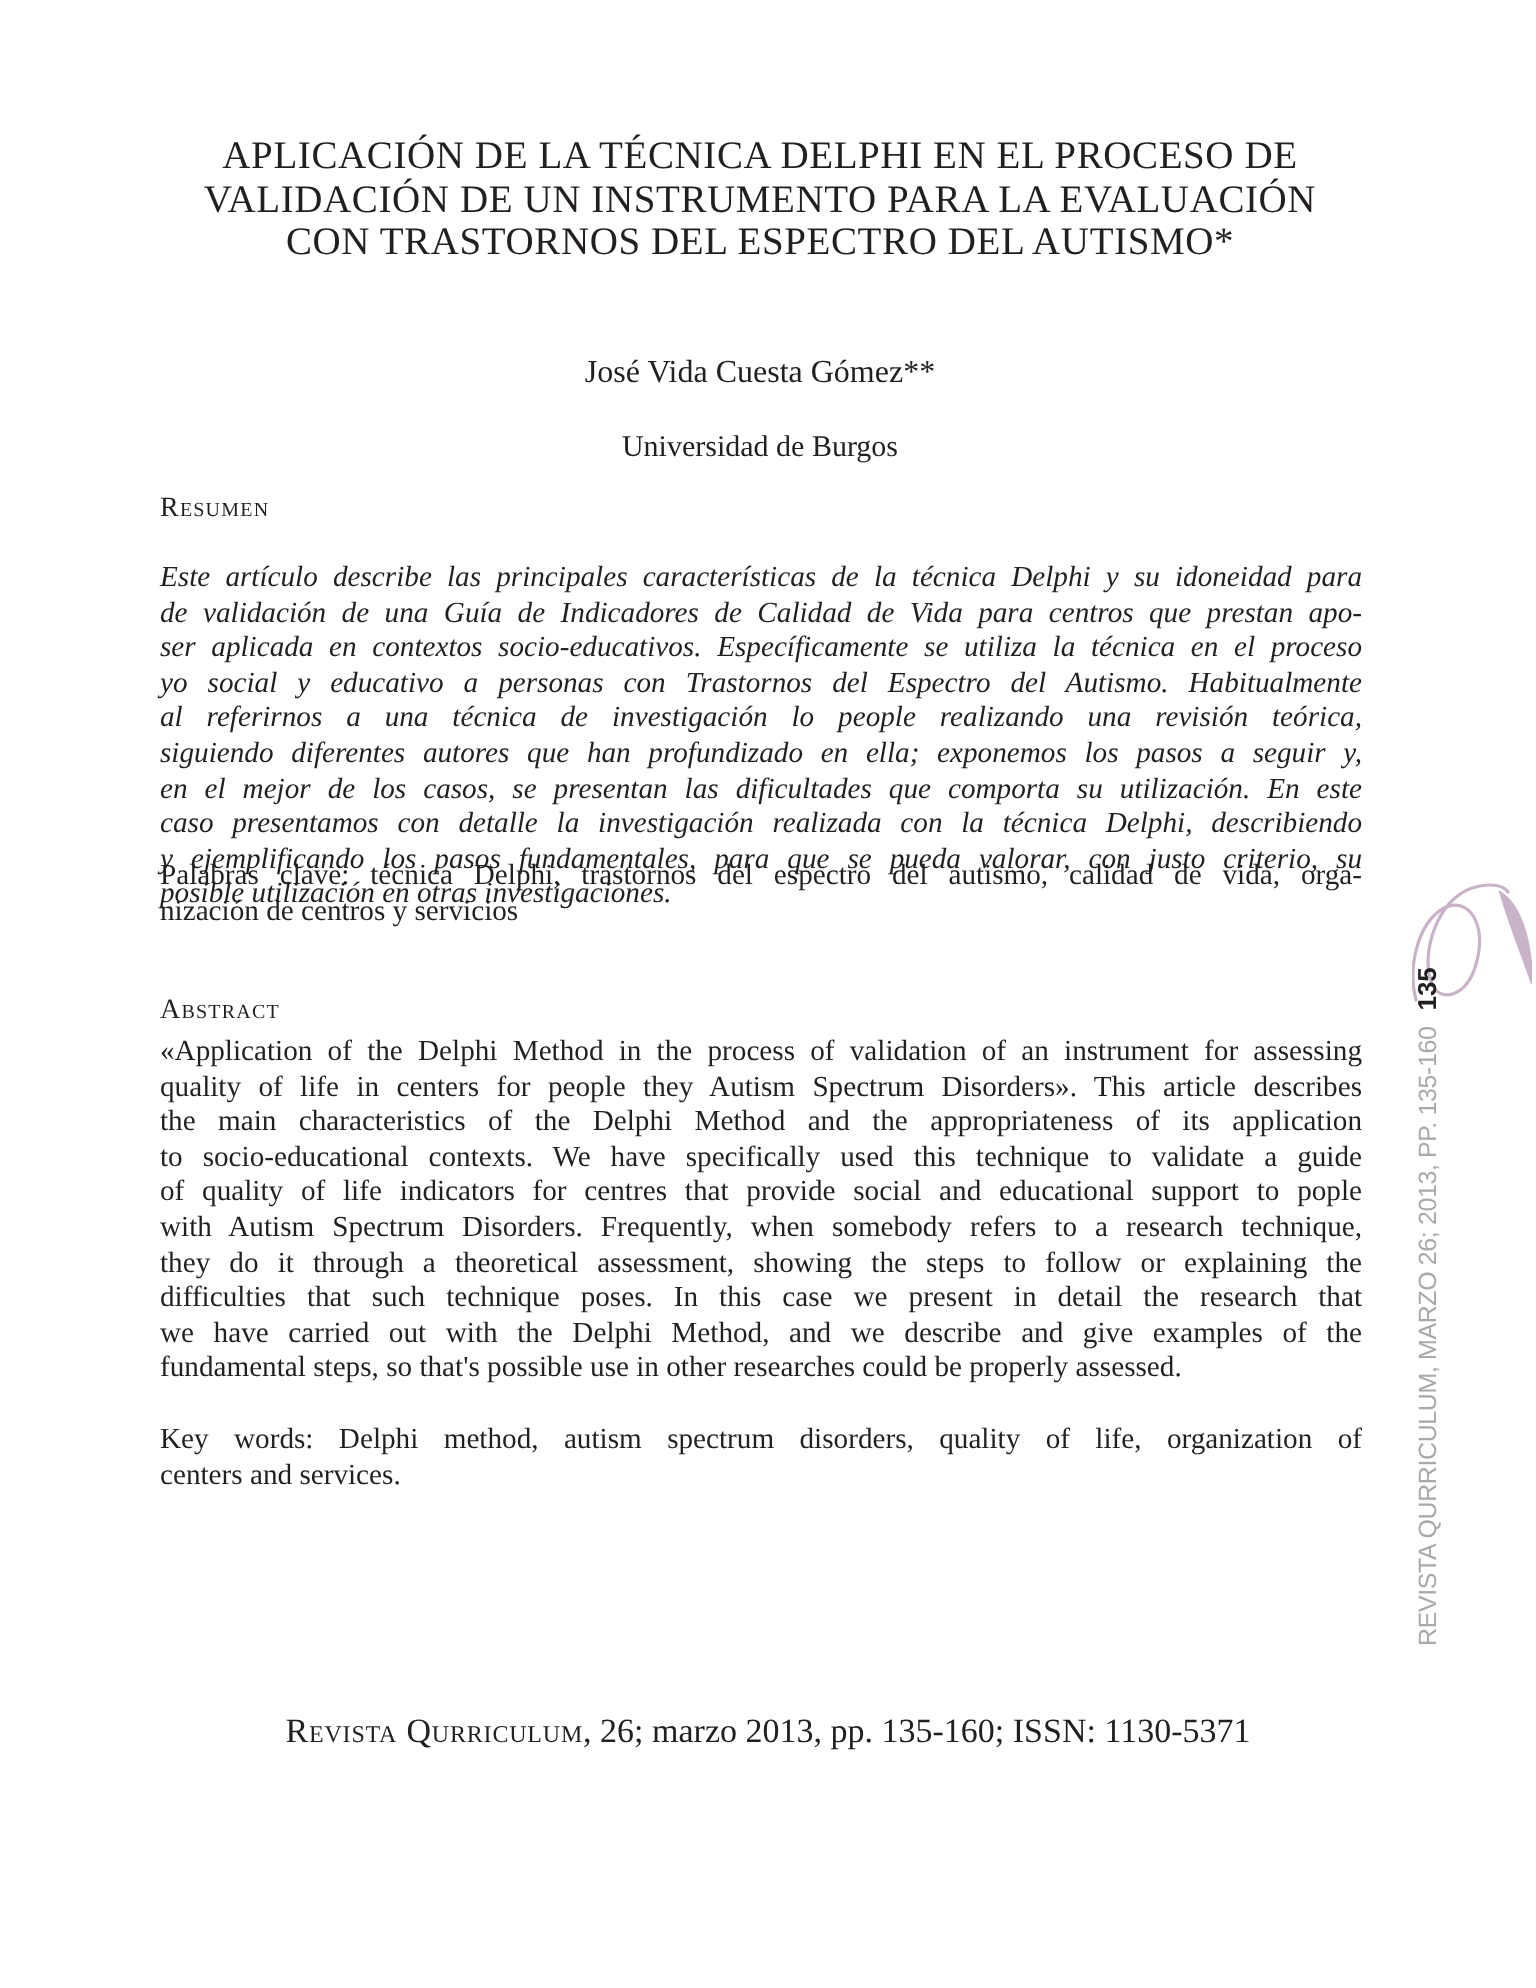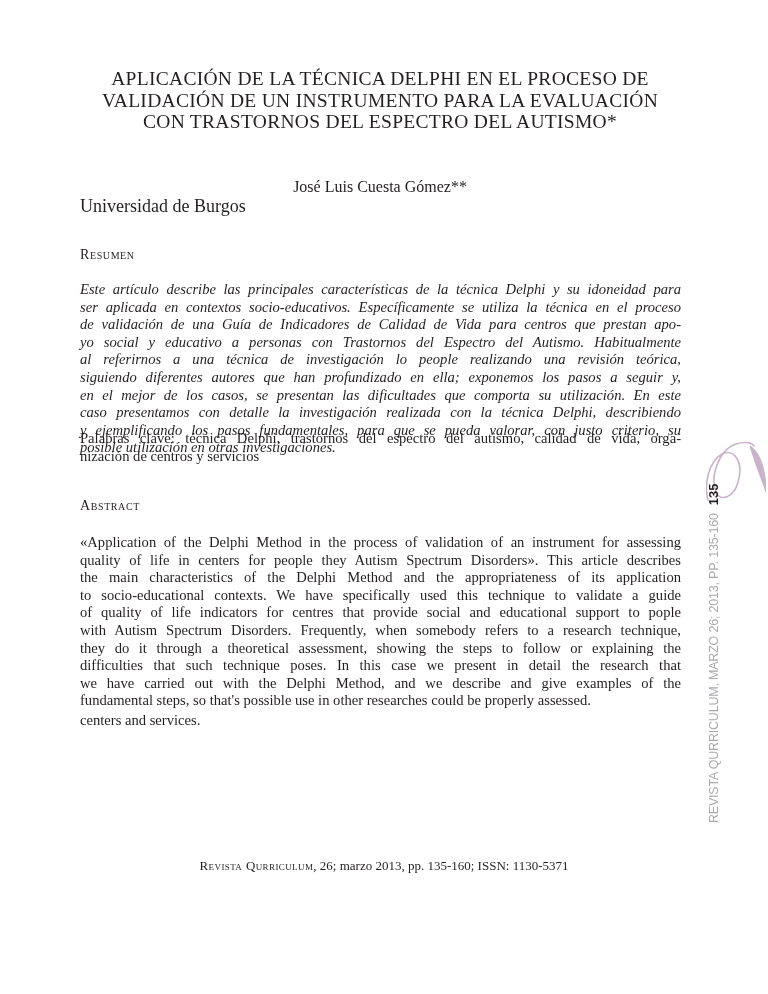--- a/index.html
+++ b/index.html
@@ -34,23 +34,24 @@
       left: 80px;
       top: 178px;
       width: 600px;
       text-align: center;
       font-size: 16px;
       line-height: 18px;
     }
     .affiliation {
       position: absolute;
       left: 80px;
-      top: 199px;
+      top: 217px;
       width: 600px;
-      font-size: 18px;
+      text-align: center;
+      font-size: 15px;
       line-height: 14px;
     }
     .section-heading {
       position: absolute;
       left: 80px;
       font-size: 14px;
       font-variant: small-caps;
       letter-spacing: 0.6px;
       margin: 0;
       font-weight: normal;
@@ -69,29 +70,29 @@
       display: block;
       white-space: nowrap;
       text-align: justify;
       text-align-last: justify;
     }
     .paragraph .line.last {
       text-align-last: left;
     }
     .resumen-body { top: 281px; font-style: italic; }
     .resumen-keywords { top: 430px; }
-    .abstract-body { top: 534px; }
+    .abstract-body { top: 518px; }
     .abstract-keywords { top: 712px; }
     .footer {
       position: absolute;
       left: 0;
       top: 858px;
       width: 768px;
       text-align: center;
-      font-size: 13px;
+      font-size: 17px;
       line-height: 15px;
     }
     .footer .journal {
       font-variant: small-caps;
       letter-spacing: 0.4px;
     }
     .side-logo {
       position: absolute;
       left: 706px;
       top: 440px;
@@ -132,29 +133,29 @@
   </style>
 </head>
 <body>
 
 <h1 class="title">
   <span class="line">Aplicación de la técnica Delphi en el proceso de</span>
   <span class="line">validación de un instrumento para la evaluación</span>
   <span class="line">con trastornos del espectro del autismo*</span>
 </h1>
 
-<div class="author">José Luis Cuesta Gómez**</div>
+<div class="author">José Vida Cuesta Gómez**</div>
 <div class="affiliation">Universidad de Burgos</div>
 
 <h2 class="section-heading resumen">Resumen</h2>
 
 <p class="paragraph resumen-body">
   <span class="line">Este artículo describe las principales características de la técnica Delphi y su idoneidad para</span>
+  <span class="line">de validación de una Guía de Indicadores de Calidad de Vida para centros que prestan apo-</span>
   <span class="line">ser aplicada en contextos socio-educativos. Específicamente se utiliza la técnica en el proceso</span>
-  <span class="line">de validación de una Guía de Indicadores de Calidad de Vida para centros que prestan apo-</span>
   <span class="line">yo social y educativo a personas con Trastornos del Espectro del Autismo. Habitualmente</span>
   <span class="line">al referirnos a una técnica de investigación lo people realizando una revisión teórica,</span>
   <span class="line">siguiendo diferentes autores que han profundizado en ella; exponemos los pasos a seguir y,</span>
   <span class="line">en el mejor de los casos, se presentan las dificultades que comporta su utilización. En este</span>
   <span class="line">caso presentamos con detalle la investigación realizada con la técnica Delphi, describiendo</span>
   <span class="line">y ejemplificando los pasos fundamentales, para que se pueda valorar, con justo criterio, su</span>
   <span class="line last">posible utilización en otras investigaciones.</span>
 </p>
 
 <p class="paragraph resumen-keywords">
@@ -171,20 +172,21 @@
   <span class="line">to socio-educational contexts. We have specifically used this technique to validate a guide</span>
   <span class="line">of quality of life indicators for centres that provide social and educational support to pople</span>
   <span class="line">with Autism Spectrum Disorders. Frequently, when somebody refers to a research technique,</span>
   <span class="line">they do it through a theoretical assessment, showing the steps to follow or explaining the</span>
   <span class="line">difficulties that such technique poses. In this case we present in detail the research that</span>
   <span class="line">we have carried out with the Delphi Method, and we describe and give examples of the</span>
   <span class="line last">fundamental steps, so that's possible use in other researches could be properly assessed.</span>
 </p>
 
 <p class="paragraph abstract-keywords">
+  <span class="line">Key words: Delphi method, autism spectrum disorders, quality of life, organization of</span>
   <span class="line last">centers and services.</span>
 </p>
 
 <div class="footer">
   <span class="journal">Revista Qurriculum</span><span>, 26; marzo 2013, pp. 135-160; ISSN: 1130-5371</span>
 </div>
 
 <div class="side-logo">
   <svg width="60" height="70" viewBox="0 0 60 70" xmlns="http://www.w3.org/2000/svg">
     <path d="M2 60 C -2 45, 2 22, 16 14 C 28 8, 38 22, 32 42 C 28 58, 14 62, 10 52 C 4 38, 12 10, 30 4 C 40 1, 46 3, 48 6" fill="none" stroke="#c9b3c8" stroke-width="1.6" stroke-linecap="round"></path>

